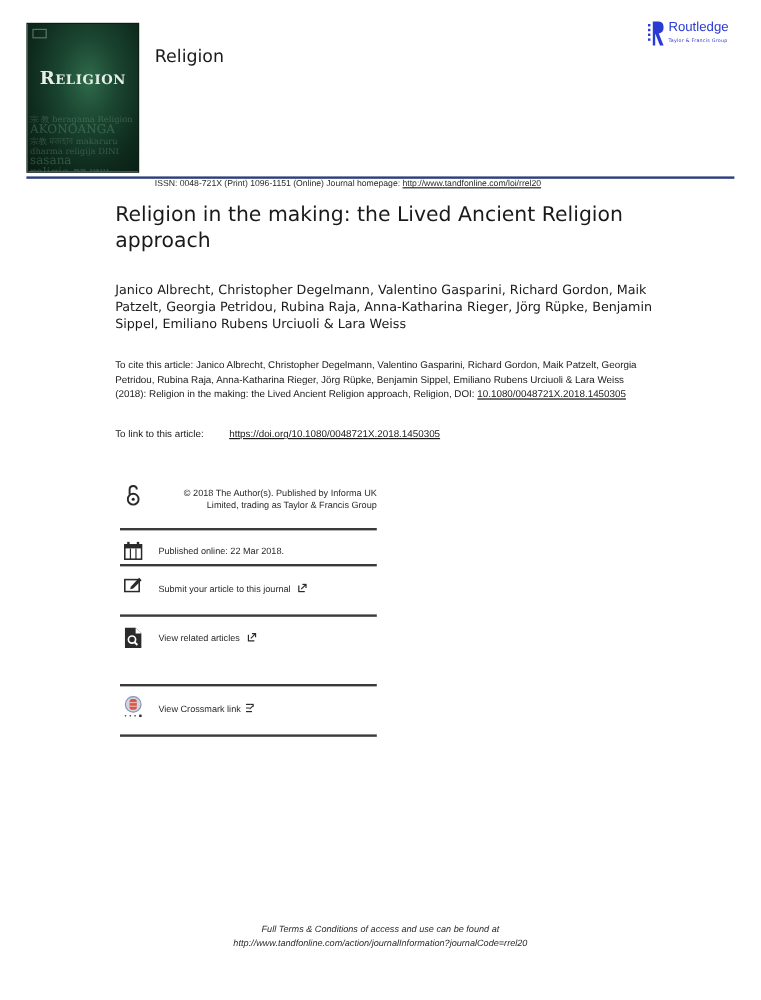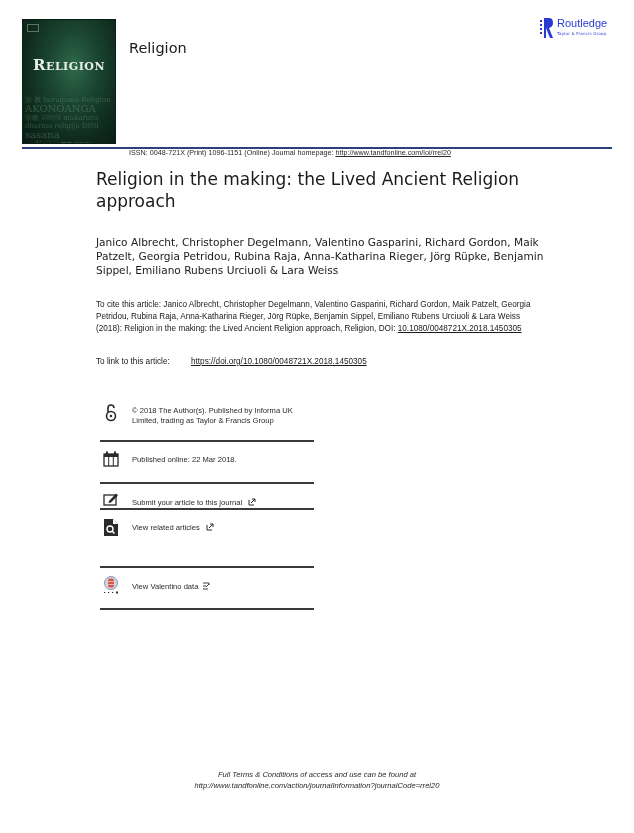--- a/index.html
+++ b/index.html
@@ -71,21 +71,21 @@
   }
   .cite .lbl, .link-line .lbl { font-weight: normal; }
   .cite a, .link-line a { color: #1a1a1a; text-decoration: underline; }
   .link-line {
     left: 96px; top: 357px; font-size: 8.2px; color: #1a1a1a;
     font-family: "Liberation Sans", sans-serif; white-space: nowrap;
   }
   .link-line a { margin-left: 19px; }
 
   
-  .panel { left: 100px; top: 404px; width: 214px; }
+  .panel { left: 100px; top: 404px; width: 214px; text-align: right; }
   .row { position: relative; width: 214px; display: flex; align-items: flex-start; }
   .row .ico { width: 22px; flex: 0 0 22px; display: flex; justify-content: center; }
   .row .txt {
     margin-left: 10px; font-size: 7.6px; line-height: 10px; color: #2a2a2a;
     font-family: "Liberation Sans", sans-serif;
   }
   .rule { width: 214px; height: 2px; background: #3a3a3a; }
   .ext { display: inline-block; margin-left: 4px; vertical-align: -1px; }
 
   
@@ -152,36 +152,36 @@
       <svg width="12" height="18" viewBox="0 0 12 18">
         <path d="M3 8 V4 Q3 1 6 1 Q9 1 9 4" fill="none" stroke="#2a2a2a" stroke-width="1.6"></path>
         <circle cx="6" cy="12" r="4.5" fill="none" stroke="#2a2a2a" stroke-width="1.6"></circle>
         <circle cx="6" cy="12" r="1.3" fill="#2a2a2a"></circle>
       </svg>
     </div>
     <div class="txt" style="margin-top:2px;">© 2018 The Author(s). Published by Informa UK Limited, trading as Taylor &amp; Francis Group</div>
   </div>
   <div class="rule"></div>
 
-  <div class="row" style="height:40px; padding-top:9px; box-sizing:border-box;">
+  <div class="row" style="height:28px; padding-top:9px; box-sizing:border-box;">
     <div class="ico">
       <svg width="16" height="16" viewBox="0 0 16 16">
         <rect x="1" y="3" width="14" height="12" fill="none" stroke="#2a2a2a" stroke-width="1.3"></rect>
         <rect x="1" y="3" width="14" height="3" fill="#2a2a2a"></rect>
         <rect x="3" y="0.5" width="2" height="4" fill="#2a2a2a"></rect>
         <rect x="11" y="0.5" width="2" height="4" fill="#2a2a2a"></rect>
         <line x1="5.7" y1="6" x2="5.7" y2="15" stroke="#2a2a2a" stroke-width="1"></line>
         <line x1="10.3" y1="6" x2="10.3" y2="15" stroke="#2a2a2a" stroke-width="1"></line>
       </svg>
     </div>
     <div class="txt" style="margin-top:4px;">Published online: 22 Mar 2018.</div>
   </div>
   <div class="rule"></div>
 
-  <div class="row" style="height:24px; padding-top:8px; box-sizing:border-box;">
+  <div class="row" style="height:40px; padding-top:8px; box-sizing:border-box;">
     <div class="ico">
       <svg width="16" height="14" viewBox="0 0 16 14">
         <rect x="1" y="3" width="12" height="10" fill="none" stroke="#2a2a2a" stroke-width="1.3"></rect>
         <path d="M6 9 L13 1.5 L15 3.5 L8 10.5 L5.5 11 Z" fill="#2a2a2a"></path>
       </svg>
     </div>
     <div class="txt" style="margin-top:6px;">
       <span>Submit your article to this journal</span>
       <svg class="ext" width="8" height="8" viewBox="0 0 8 8">
         <path d="M1 2 V7 H6" fill="none" stroke="#2a2a2a" stroke-width="1"></path>
@@ -217,21 +217,21 @@
         <rect x="5" y="3.5" width="6" height="9" rx="2" fill="#d6584a"></rect>
         <line x1="5" y1="6.5" x2="11" y2="6.5" stroke="#f4c7c0" stroke-width="0.8"></line>
         <line x1="5" y1="9.5" x2="11" y2="9.5" stroke="#f4c7c0" stroke-width="0.8"></line>
         <rect x="1" y="17" width="1.2" height="1" fill="#2a2a2a"></rect>
         <rect x="5" y="17" width="1.2" height="1" fill="#2a2a2a"></rect>
         <rect x="9" y="17" width="1.2" height="1" fill="#2a2a2a"></rect>
         <rect x="13" y="16.5" width="2" height="2" fill="#2a2a2a"></rect>
       </svg>
     </div>
     <div class="txt" style="margin-top:7px;">
-      <span>View Valentino data</span>
+      <span>View Crossmark link</span>
       <svg class="ext" width="8" height="8" viewBox="0 0 8 8" style="margin-left:1px;">
         <path d="M1 1 H5 M1 4 H4 M1 7 H6" fill="none" stroke="#2a2a2a" stroke-width="0.9"></path>
         <path d="M4 5 L7 2 M5 1 H7 V3" fill="none" stroke="#2a2a2a" stroke-width="0.9"></path>
       </svg>
     </div>
   </div>
   <div class="rule"></div>
 </div>
 
 <div class="abs footer">

